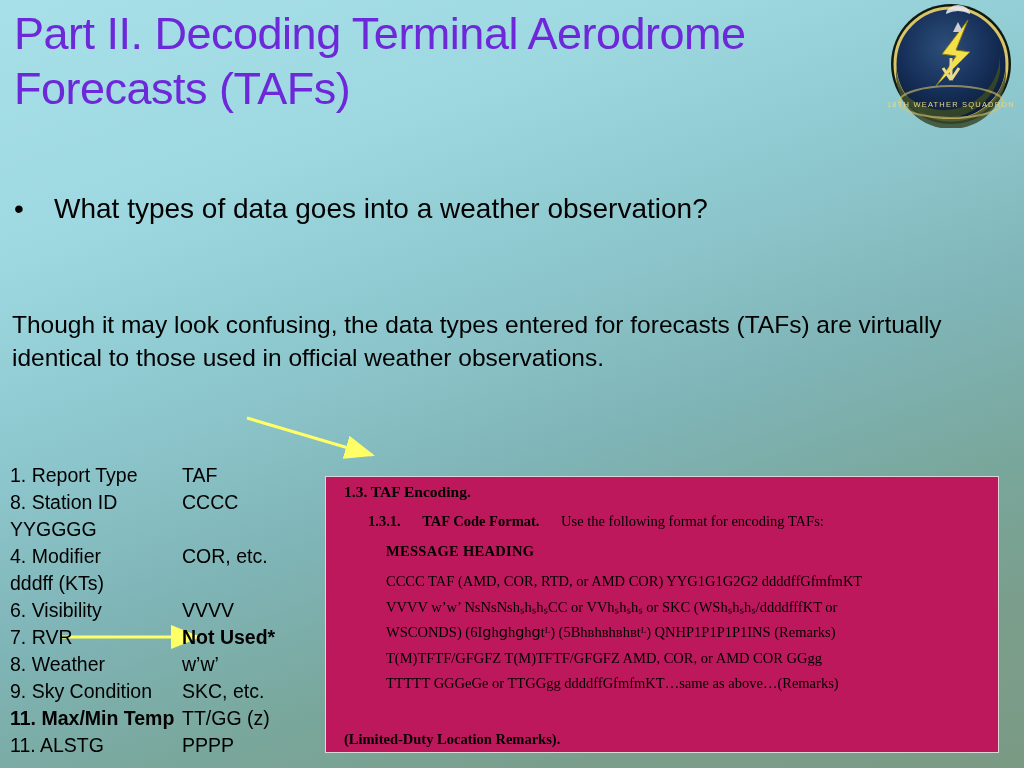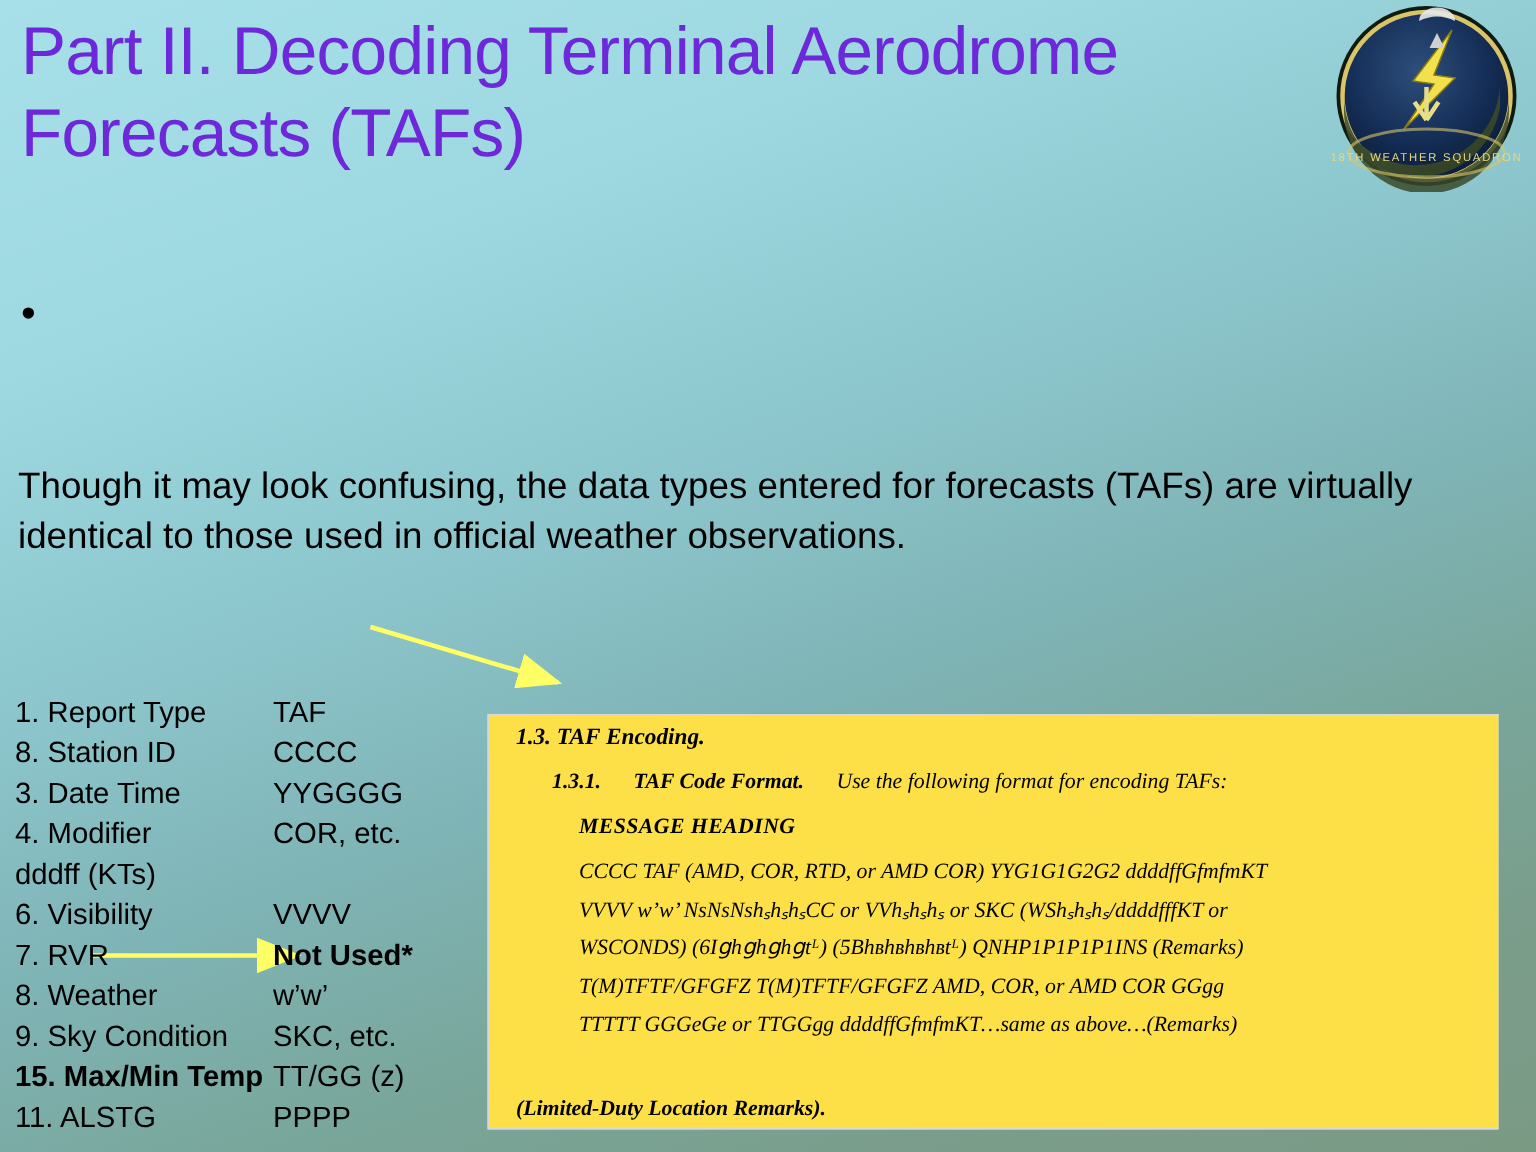--- a/index.html
+++ b/index.html
@@ -104,26 +104,25 @@
     font-weight: bold;
   }
 
   
   .doc-panel {
     position: absolute;
     left: 325px;
     top: 476px;
     width: 672px;
     height: 275px;
-    background: #fde047;
+    background: #be185d;
     border: 1px solid #d8d8d8;
     overflow: hidden;
     font-family: "Liberation Serif", serif;
     color: #000;
-    font-style: italic;
   }
   .doc-h1 {
     position: absolute;
     left: 18px;
     top: 6px;
     font-size: 15.5px;
     font-weight: bold;
   }
   .doc-h2 {
     position: absolute;
@@ -195,35 +194,35 @@
     <path d="M58 12 a12 9 0 0 1 24 0 q-12 -6 -24 0 z" fill="#e8e8e8" opacity="0.9"></path>
     <path d="M70 20 l-5 10 10 0 z" fill="#cfcfcf"></path>
     <path d="M63 78 l0 -22 m0 22 l-8 -12 m8 12 l8 -12" stroke="#e9dd8a" stroke-width="3" fill="none"></path>
     <ellipse cx="63" cy="100" rx="52" ry="16" fill="none" stroke="#d9c46a" stroke-width="2" opacity="0.6"></ellipse>
     <text x="63" y="105" text-anchor="middle" font-family="Liberation Sans, sans-serif" font-size="7.5" fill="#e5d787" letter-spacing="1.2">18TH WEATHER SQUADRON</text>
   </svg>
 </div>
 
 <div class="bullet-row">
   <div class="bullet-dot">•</div>
+  <div class="bullet-text">What types of data goes into a weather observation?</div>
 </div>
 
 <div class="para">Though it may look confusing, the data types entered for forecasts (TAFs) are virtually identical to those used in official weather observations.</div>
 
 <div class="list">
   <div class="list-row">
       <span class="list-label">1. Report Type</span>
       <span class="list-value">TAF</span>
     </div>
   <div class="list-row">
       <span class="list-label">8. Station ID</span>
       <span class="list-value">CCCC</span>
     </div>
   <div class="list-row">
-      <span class="list-label">3. Date Time</span>
       <span class="list-value">YYGGGG</span>
     </div>
   <div class="list-row">
       <span class="list-label">4. Modifier</span>
       <span class="list-value">COR, etc.</span>
     </div>
   <div class="list-row">
       <span class="list-value">dddff (KTs)</span>
     </div>
   <div class="list-row">
@@ -236,21 +235,21 @@
     </div>
   <div class="list-row">
       <span class="list-label">8. Weather</span>
       <span class="list-value">w’w’</span>
     </div>
   <div class="list-row">
       <span class="list-label">9. Sky Condition</span>
       <span class="list-value">SKC, etc.</span>
     </div>
   <div class="list-row">
-      <span class="list-label bold">15. Max/Min Temp</span>
+      <span class="list-label bold">11. Max/Min Temp</span>
       <span class="list-value">TT/GG (z)</span>
     </div>
   <div class="list-row">
       <span class="list-label">11. ALSTG</span>
       <span class="list-value">PPPP</span>
     </div>
 </div>
 
 <div class="doc-panel">
   <div class="doc-h1">1.3.  TAF Encoding.</div>

